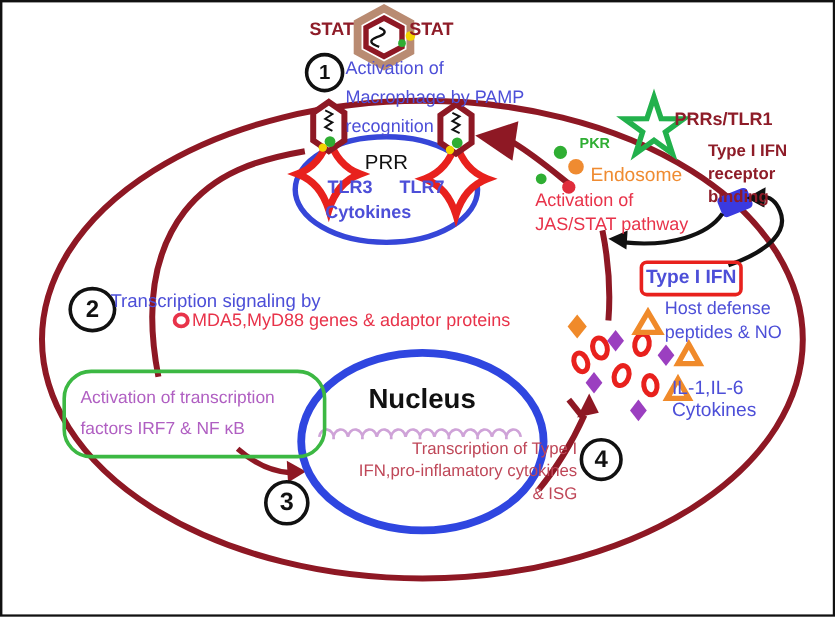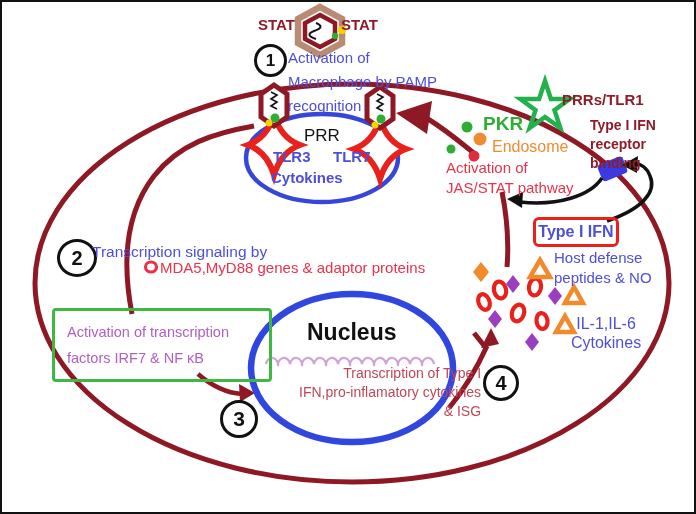--- a/index.html
+++ b/index.html
@@ -19,21 +19,21 @@
   .t-orange{color:var(--c-text_orange);}
   .t-orchid{color:var(--c-text_orchid);}
   .t-crimson{color:var(--c-text_crimson);}
   .stepnum{
     position:absolute;border:3px solid #111;border-radius:50%;
     display:flex;align-items:center;justify-content:center;
     color:#111;font-weight:700;background:transparent;
   }
   .greenbox{
     position:absolute;left:50px;top:306px;width:190px;
-    border:3.5px solid var(--c-box_green);border-radius:4px;
+    border:3.5px solid var(--c-box_green);border-radius:24px;
     padding:8px 12px;font-size:14.5px;line-height:26px;
   }
   .ifnbox{
     position:absolute;left:531px;top:215px;width:80px;height:24px;
     border:3px solid var(--c-star_red);border-radius:6px;
     display:flex;align-items:center;justify-content:center;
     color:var(--c-text_blue);font-weight:700;font-size:16px;
   }
   
   .sk-mem{stroke:var(--c-membrane);fill:none;}
@@ -146,29 +146,29 @@
 
   <div class="label nowrap" style="left:302px;top:123px;font-size:17px;font-weight:400;color:#111;">PRR</div>
   <div class="label t-blue-b nowrap" style="left:271px;top:146px;font-size:15px;">TLR3</div>
   <div class="label t-blue-b nowrap" style="left:331px;top:146px;font-size:15px;">TLR7</div>
   <div class="label t-blue-b nowrap" style="left:269px;top:167px;font-size:15px;">Cytokines</div>
 
   <div class="label t-maroon nowrap" style="left:560px;top:89px;font-size:15px;">PRRs/TLR1</div>
   <div class="label t-maroon" style="left:588px;top:114px;font-size:14px;line-height:19px;font-weight:700;">Type I IFN
 receptor binding</div>
 
-  <div class="label t-green nowrap" style="left:481px;top:110px;font-size:19px;">PKR</div>
+  <div class="label t-green nowrap" style="left:481px;top:110px;font-size:12px;">PKR</div>
   <div class="label t-orange nowrap" style="left:490px;top:135px;font-size:16px;">Endosome</div>
   <div class="label t-red" style="left:444px;top:156px;font-size:15px;line-height:20px;">Activation of
 JAS/STAT pathway</div>
 
   <div class="ifnbox">Type I IFN</div>
   <div class="label t-blue" style="left:552px;top:246px;font-size:15px;line-height:20px;">Host defense
 peptides &amp; NO</div>
-  <div class="label t-blue" style="left:558px;top:312px;font-size:16px;line-height:19px;text-align:center;width:92px;">IL-1,IL-6
+  <div class="label t-blue" style="left:558px;top:312px;font-size:16px;line-height:19px;text-align:left;width:92px;">IL-1,IL-6
 Cytokines</div>
 
   <div class="stepnum" style="left:55px;top:237px;width:34px;height:32px;font-size:20px;">2</div>
   <div class="label t-blue nowrap" style="left:90px;top:240px;font-size:15.5px;">Transcription signaling by</div>
   <div class="label t-red nowrap" style="left:158px;top:257px;font-size:15px;">MDA5,MyD88 genes &amp; adaptor proteins</div>
 
   <div class="greenbox t-orchid">Activation of transcription
 factors IRF7 &amp; NF ĸB</div>
 
   <div class="label nowrap" style="left:305px;top:316px;font-size:23px;font-weight:700;color:#111;">Nucleus</div>

